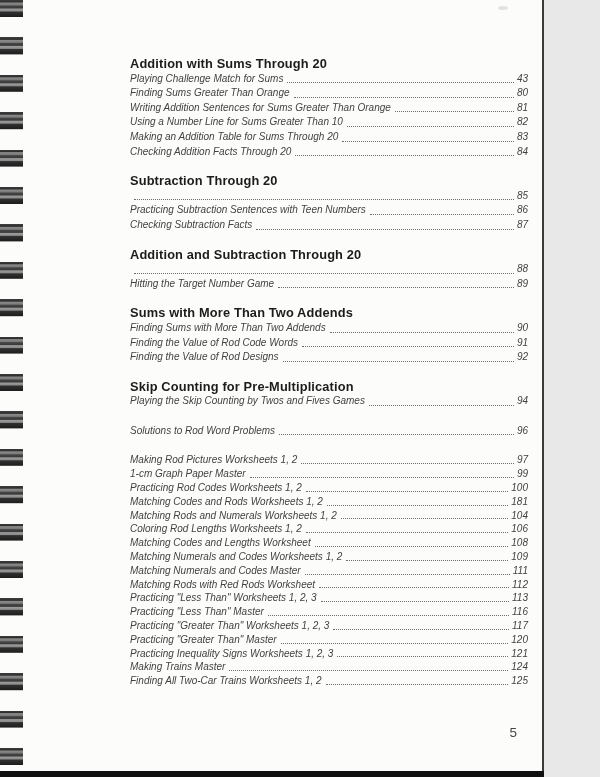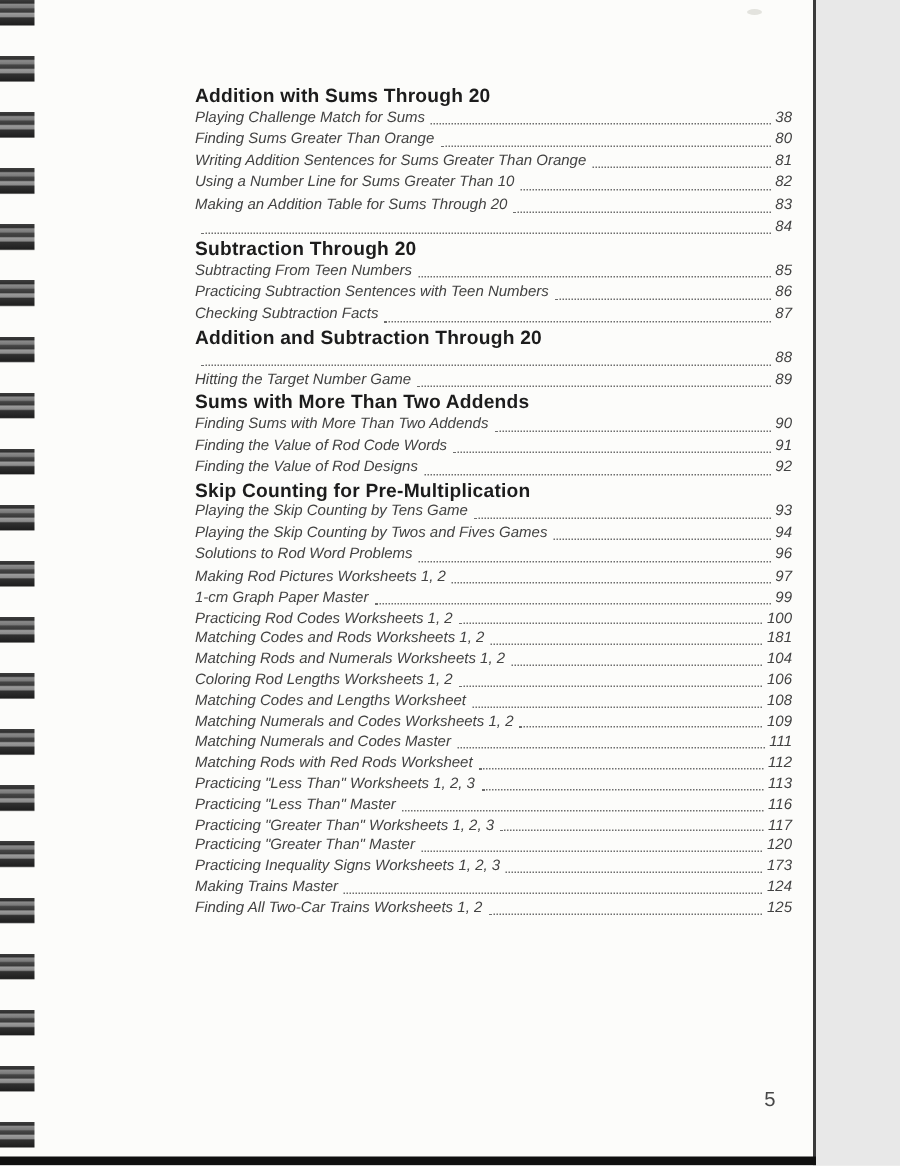--- a/index.html
+++ b/index.html
@@ -30,21 +30,21 @@
 
   .toc{
     position:absolute;left:130px;top:57px;width:398px;
     color:#3f3f3f;
   }
   .toc-heading{
     margin:0;
     font-size:12.8px;font-weight:bold;line-height:14.6px;
     color:#1c1c1c;letter-spacing:.15px;
   }
-  .toc-section + .toc-section{margin-top:0;}
+  .toc-section + .toc-section{margin-top:15px;}
   .toc-row{
     display:flex;align-items:flex-end;
     font-size:10px;line-height:14.6px;color:#424242;font-style:italic;
   }
   .toc-section.tight .toc-row{line-height:13.8px;}
   .toc-label{white-space:nowrap;}
   .toc-leader{
     flex:1 1 auto;min-width:8px;
     border-bottom:1.8px dotted #6d6d6d;
     margin:0 3px 3px 4px;
@@ -62,21 +62,21 @@
   <div class="binding"></div>
   <div class="corner-smudge"></div>
 
   <div class="toc">
 
     <div class="toc-section">
       <h2 class="toc-heading">Addition with Sums Through 20</h2>
       <div class="toc-row">
         <span class="toc-label">Playing Challenge Match for Sums</span>
         <span class="toc-leader"></span>
-        <span class="toc-page">38</span>
+        <span class="toc-page">43</span>
       </div>
       <div class="toc-row">
         <span class="toc-label">Finding Sums Greater Than Orange</span>
         <span class="toc-leader"></span>
         <span class="toc-page">80</span>
       </div>
       <div class="toc-row">
         <span class="toc-label">Writing Addition Sentences for Sums Greater Than Orange</span>
         <span class="toc-leader"></span>
         <span class="toc-page">81</span>
@@ -85,29 +85,29 @@
         <span class="toc-label">Using a Number Line for Sums Greater Than 10</span>
         <span class="toc-leader"></span>
         <span class="toc-page">82</span>
       </div>
       <div class="toc-row">
         <span class="toc-label">Making an Addition Table for Sums Through 20</span>
         <span class="toc-leader"></span>
         <span class="toc-page">83</span>
       </div>
       <div class="toc-row">
+        <span class="toc-label">Checking Addition Facts Through 20</span>
         <span class="toc-leader"></span>
         <span class="toc-page">84</span>
       </div>
     </div>
 
     <div class="toc-section">
       <h2 class="toc-heading">Subtraction Through 20</h2>
       <div class="toc-row">
-        <span class="toc-label">Subtracting From Teen Numbers</span>
         <span class="toc-leader"></span>
         <span class="toc-page">85</span>
       </div>
       <div class="toc-row">
         <span class="toc-label">Practicing Subtraction Sentences with Teen Numbers</span>
         <span class="toc-leader"></span>
         <span class="toc-page">86</span>
       </div>
       <div class="toc-row">
         <span class="toc-label">Checking Subtraction Facts</span>
@@ -144,25 +144,20 @@
       <div class="toc-row">
         <span class="toc-label">Finding the Value of Rod Designs</span>
         <span class="toc-leader"></span>
         <span class="toc-page">92</span>
       </div>
     </div>
 
     <div class="toc-section">
       <h2 class="toc-heading">Skip Counting for Pre-Multiplication</h2>
       <div class="toc-row">
-        <span class="toc-label">Playing the Skip Counting by Tens Game</span>
-        <span class="toc-leader"></span>
-        <span class="toc-page">93</span>
-      </div>
-      <div class="toc-row">
         <span class="toc-label">Playing the Skip Counting by Twos and Fives Games</span>
         <span class="toc-leader"></span>
         <span class="toc-page">94</span>
       </div>
     </div>
 
     <div class="toc-section">
       <div class="toc-row">
         <span class="toc-label">Solutions to Rod Word Problems</span>
         <span class="toc-leader"></span>
@@ -237,21 +232,21 @@
         <span class="toc-page">117</span>
       </div>
       <div class="toc-row">
         <span class="toc-label">Practicing "Greater Than" Master</span>
         <span class="toc-leader"></span>
         <span class="toc-page">120</span>
       </div>
       <div class="toc-row">
         <span class="toc-label">Practicing Inequality Signs Worksheets 1, 2, 3</span>
         <span class="toc-leader"></span>
-        <span class="toc-page">173</span>
+        <span class="toc-page">121</span>
       </div>
       <div class="toc-row">
         <span class="toc-label">Making Trains Master</span>
         <span class="toc-leader"></span>
         <span class="toc-page">124</span>
       </div>
       <div class="toc-row">
         <span class="toc-label">Finding All Two-Car Trains Worksheets 1, 2</span>
         <span class="toc-leader"></span>
         <span class="toc-page">125</span>

